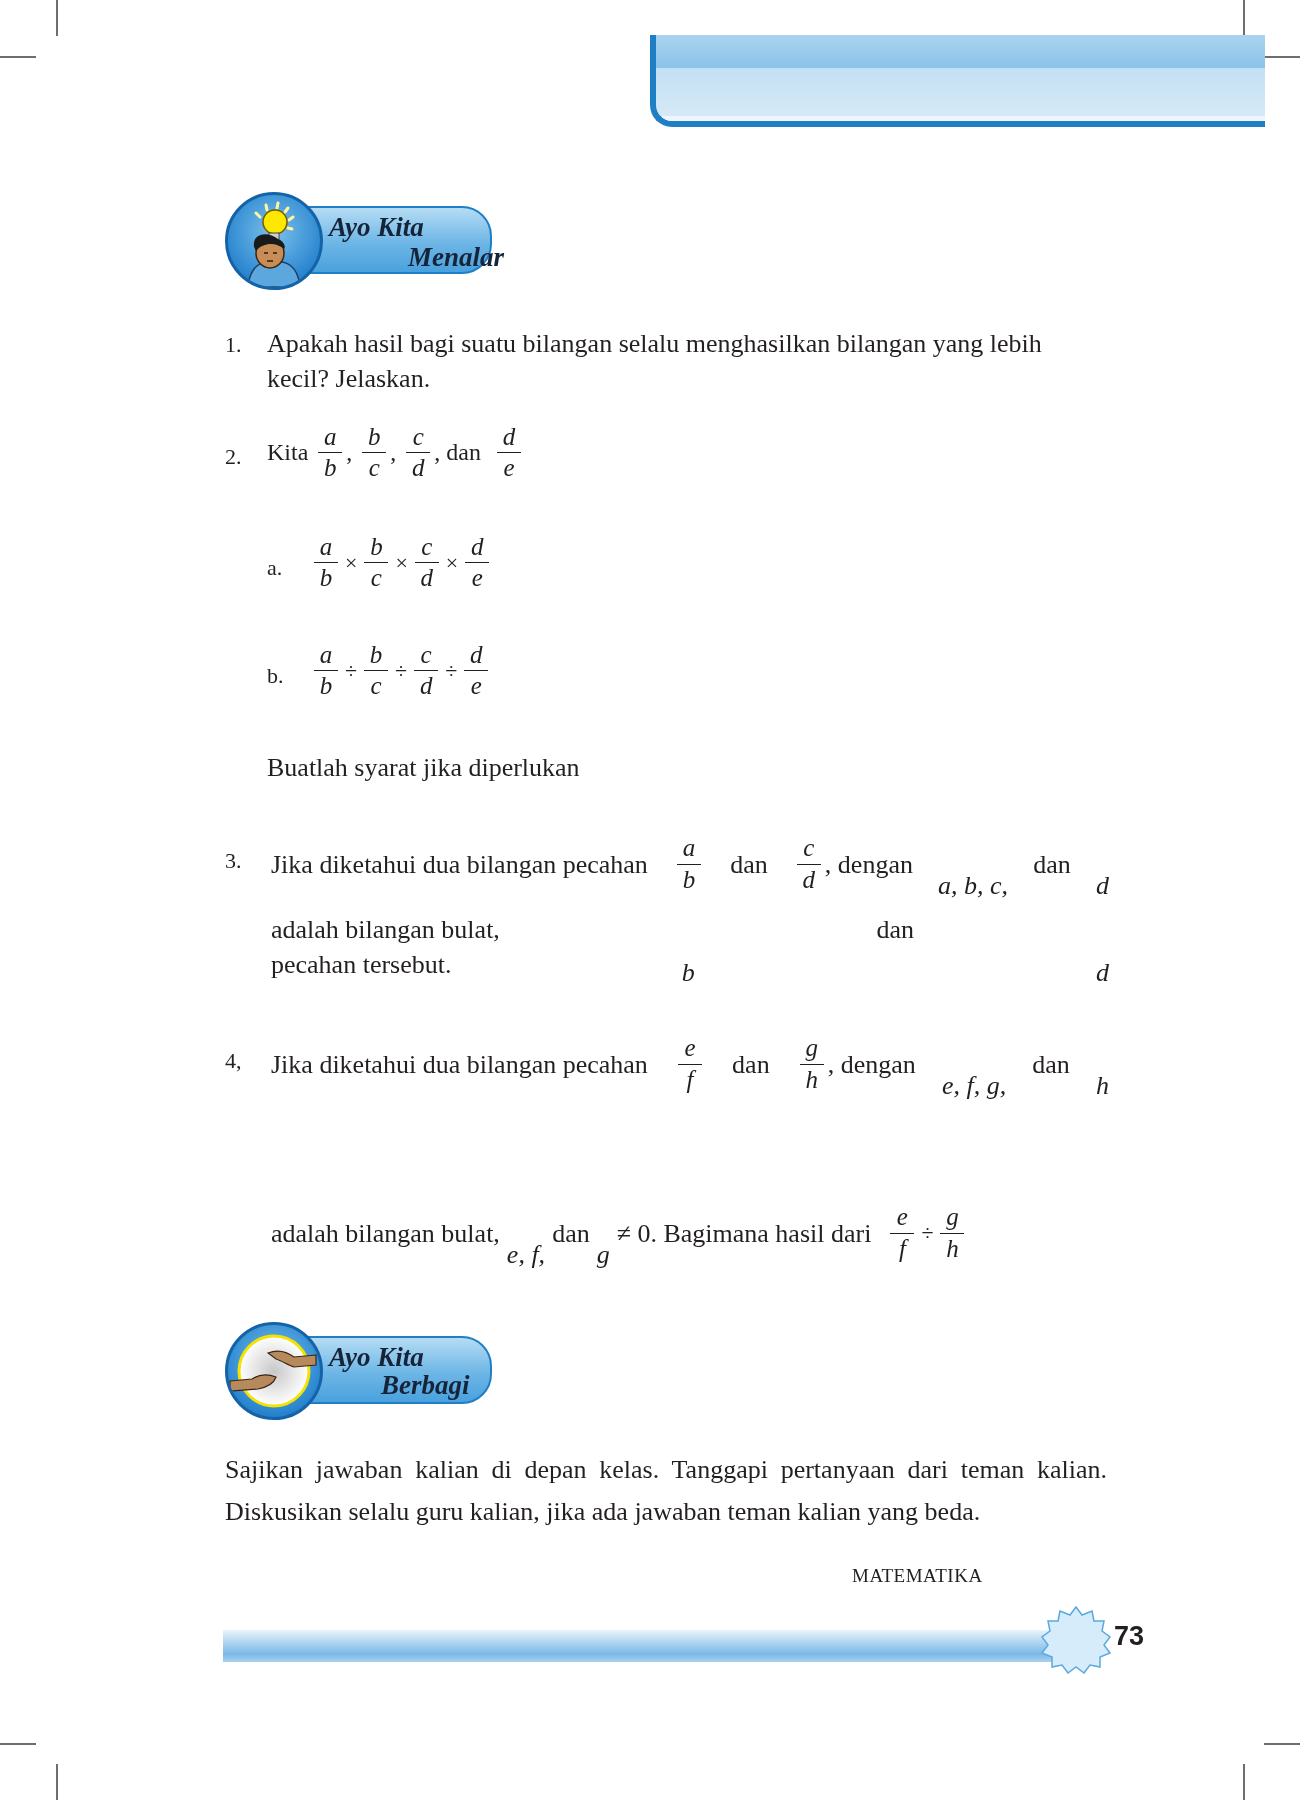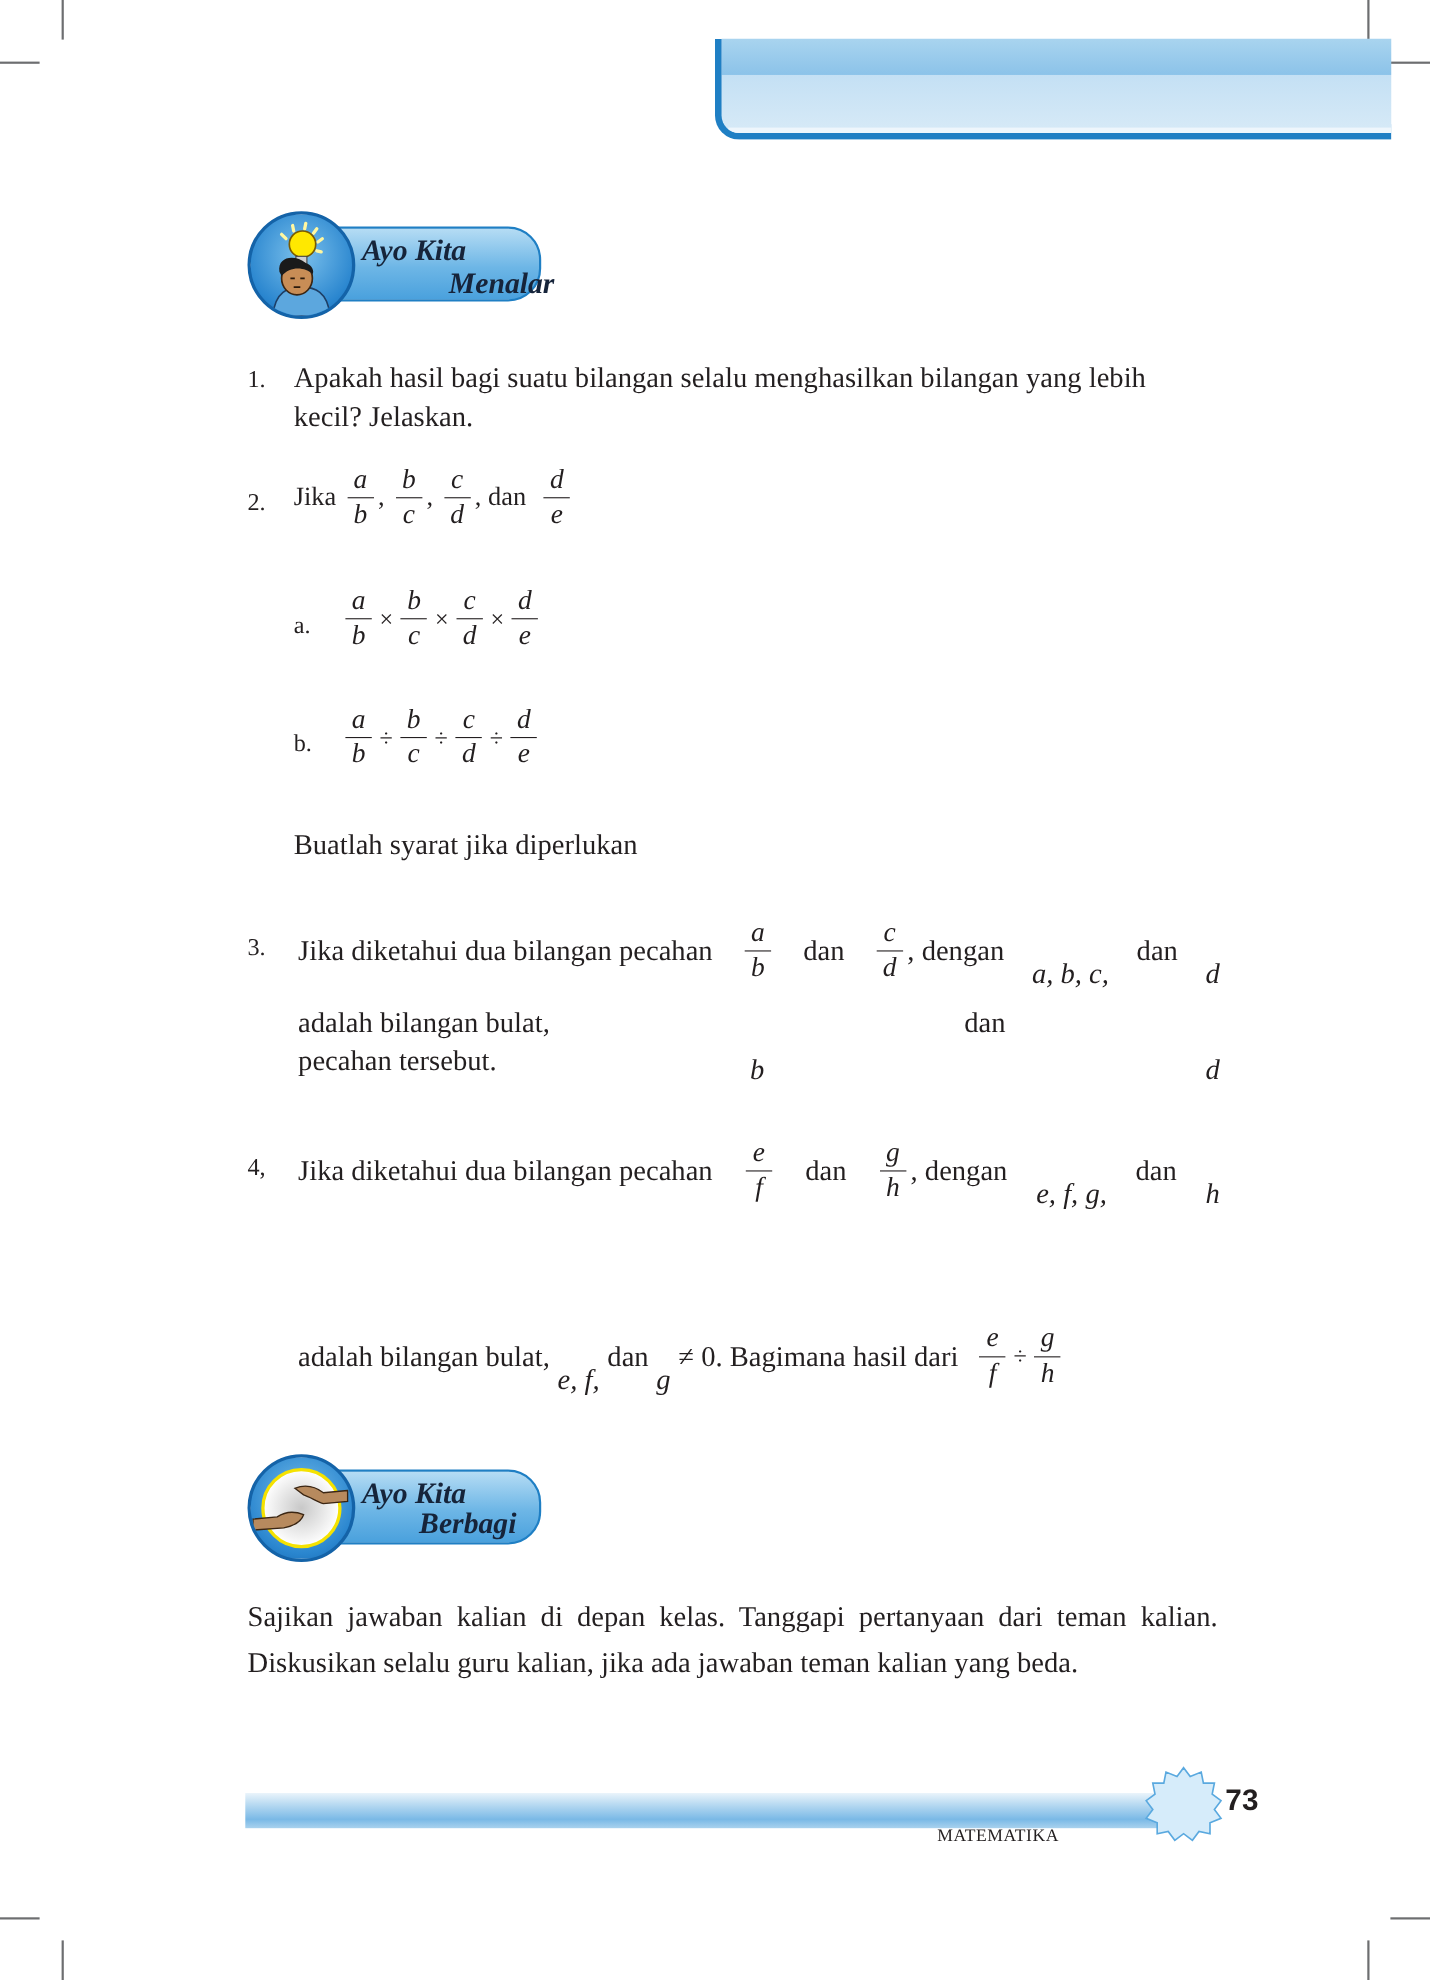--- a/index.html
+++ b/index.html
@@ -56,21 +56,21 @@
     .op { display: inline-block; vertical-align: middle; font-size: 22px; margin: 0 3px; }
     .it { font-style: italic; margin-top: 43px; }
     .justify { text-align: justify; text-align-last: justify; }
 
     
     .footer-bar {
       position: absolute; left: 223px; top: 1630px; width: 860px; height: 32px;
       background: linear-gradient(#eaf4fb 0%, #bcdcf2 30%, #7ab9e6 75%, #a9d2ee 100%);
     }
     .footer-label {
-      position: absolute; left: 852px; top: 1661px; font-size: 16px; letter-spacing: 0.5px;
+      position: absolute; left: 852px; top: 1565px; font-size: 19px; letter-spacing: 0.5px;
       color: #231f20;
     }
     .page-star { position: absolute; left: 1040px; top: 1605px; width: 72px; height: 72px; }
     .page-num {
       position: absolute; left: 1093px; top: 1621px; width: 72px; text-align: center;
       font-family: "Liberation Sans", "DejaVu Sans", sans-serif; font-weight: bold; font-size: 27px;
       color: #231f20;
     }
   </style>
 </head>
@@ -112,21 +112,21 @@
   <span class="title" style="left:104px;top:22px;">Ayo Kita</span>
   <span class="title" style="left:147px;top:52px;margin-left:36px;">Menalar</span>
 </div>
 
 <span class="num" style="left:225px;top:332px;">1.</span>
 <span class="txt" style="left:267px;top:328px;">Apakah hasil bagi suatu bilangan selalu menghasilkan bilangan yang lebih</span>
 <span class="txt" style="left:267px;top:363px;">kecil? Jelaskan.</span>
 
 <span class="num" style="left:225px;top:444px;">2.</span>
 <div class="txt" style="left:267px;top:424px;font-size:24px;">
-  <span style="vertical-align:middle">Jika</span>
+  <span style="vertical-align:middle">Kita</span>
   <span class="frac">
       <span class="n">a</span>
       <span class="d">b</span>
     </span><span style="vertical-align:middle">,</span>
   <span class="frac">
       <span class="n">b</span>
       <span class="d">c</span>
     </span><span style="vertical-align:middle">,</span>
   <span class="frac">
       <span class="n">c</span>

